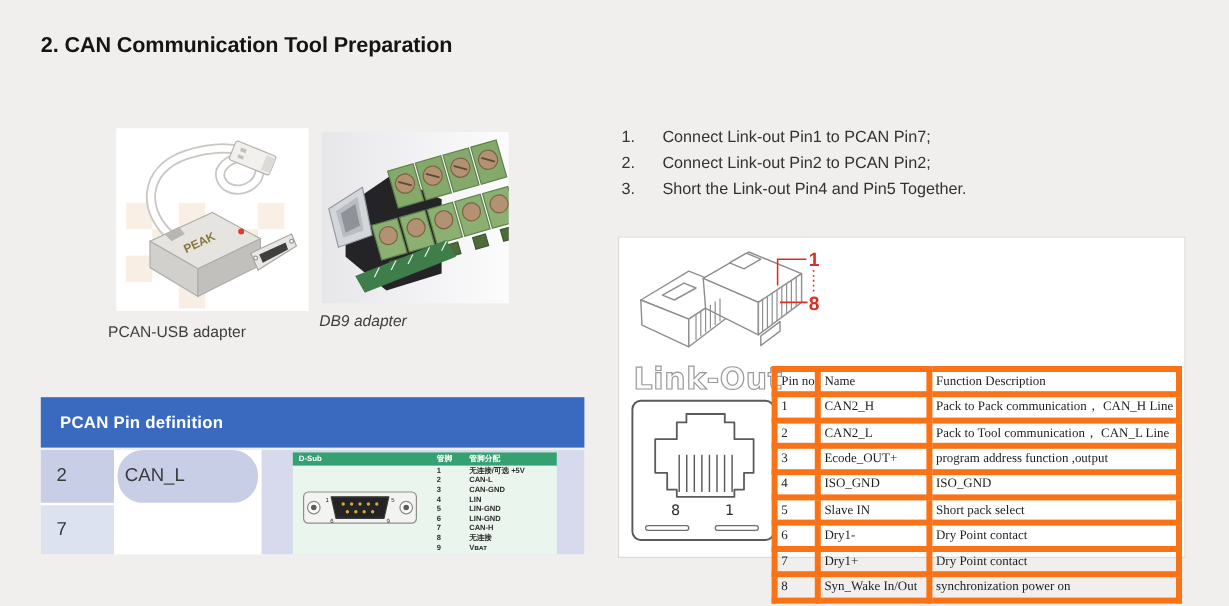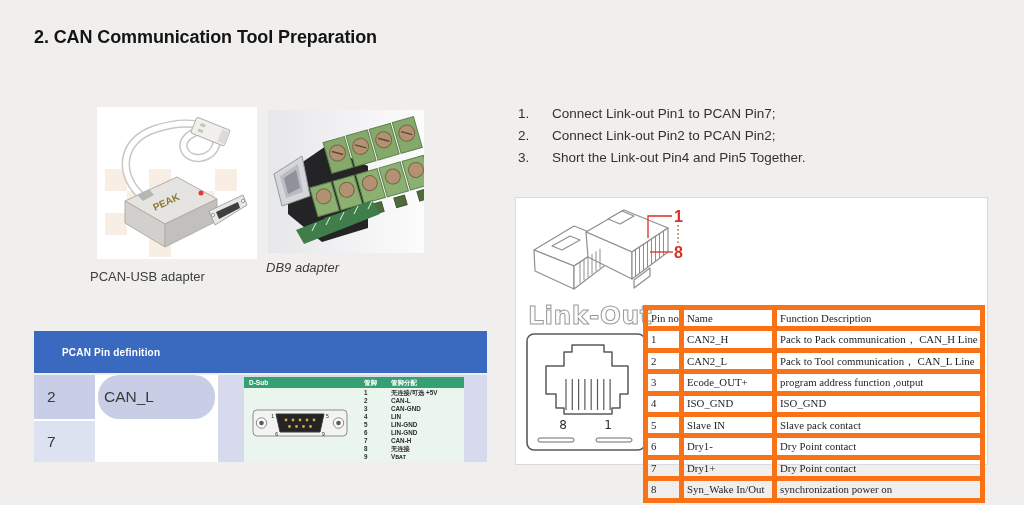--- a/index.html
+++ b/index.html
@@ -20,22 +20,22 @@
   #cap-pcanusb{left:90px;top:269px;width:174px;}
   #cap-db9{left:266px;top:260px;width:160px;font-style:italic;}
 
   
   #instructions{left:518px;top:103px;}
   .instr-row{display:flex;line-height:22px;font-size:13.5px;color:#323232;}
   .instr-num{width:34px;}
 
   
   #pcan{left:34px;top:331px;width:453px;}
-  .pcan-header{height:42px;background:#3a6ac0;color:#ffffff;font-weight:bold;font-size:10px;
-    display:flex;align-items:center;padding-left:28px;box-sizing:border-box;letter-spacing:.2px;}
+  .pcan-header{height:42px;background:#3a6ac0;color:#ffffff;font-weight:bold;font-size:14px;
+    display:flex;align-items:center;padding-left:16px;box-sizing:border-box;letter-spacing:.2px;}
   .pcan-body{margin-top:2px;display:grid;grid-template-columns:61px 117px 1fr;
     grid-template-rows:44px 41px;gap:2px 3px;background:#ffffff;}
   .cell{display:flex;align-items:center;font-size:15.5px;color:#3a3a3a;}
   .cell.pin{padding-left:13px;}
   .cell.name{padding-left:6px;border-radius:21px;}
   .r1{background:#c9cee7;}
   .r2{background:#dde2f1;}
   .dsubcell{grid-column:3;grid-row:1 / span 2;background:#d6daec;position:relative;}
 
   
@@ -389,21 +389,21 @@
 
         <tr>
           <td>4</td>
           <td>ISO_GND</td>
           <td>ISO_GND</td>
         </tr>
 
         <tr>
           <td>5</td>
           <td>Slave IN</td>
-          <td>Slave pack contact</td>
+          <td>Short pack select</td>
         </tr>
 
         <tr>
           <td>6</td>
           <td>Dry1-</td>
           <td>Dry Point contact</td>
         </tr>
 
         <tr>
           <td>7</td>

